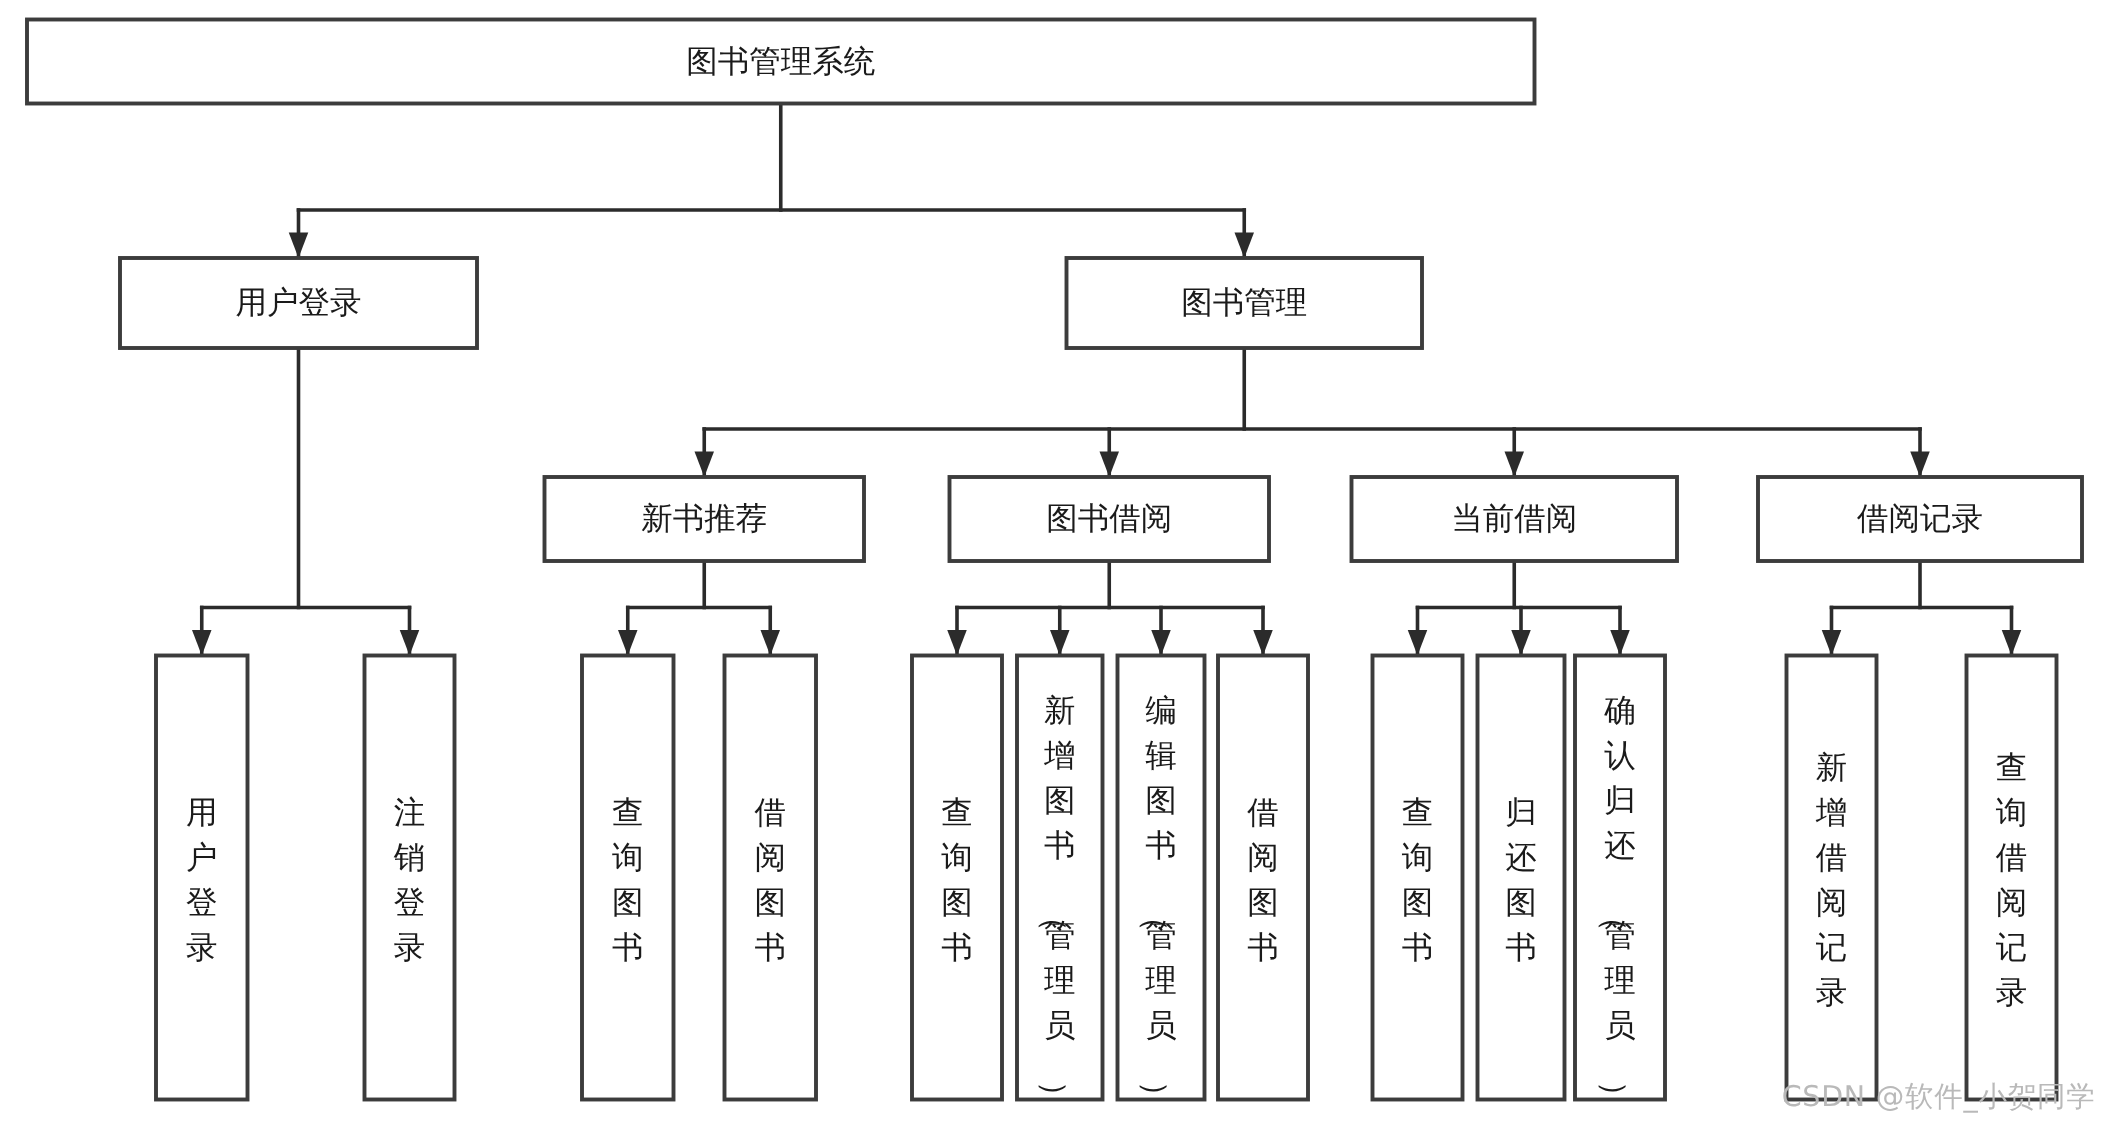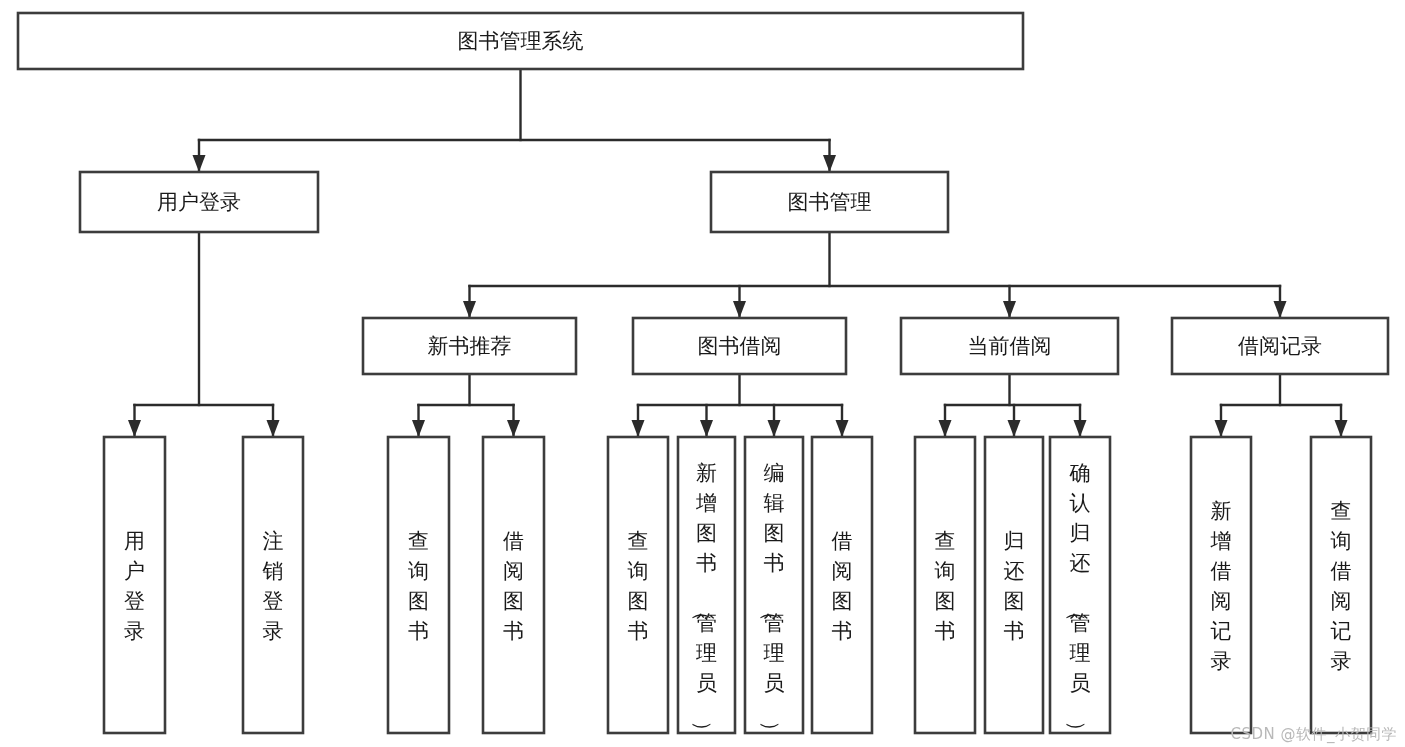--- a/index.html
+++ b/index.html
@@ -52,21 +52,21 @@
     font-family: "DejaVu Sans", "Liberation Sans", sans-serif;
     font-size: 21px;
     fill: #1a1a1a;
     text-anchor: middle;
   }
   .watermark {
     position: absolute;
     right: 8px;
     bottom: 3px;
     font-family: "DejaVu Sans", "Liberation Sans", sans-serif;
-    font-size: 15px;
+    font-size: 19px;
     color: #b9b9b9;
     white-space: nowrap;
     letter-spacing: 0.5px;
     user-select: none;
   }
 </style>
 </head>
 <body>
 
 <div id="diagram-root">

